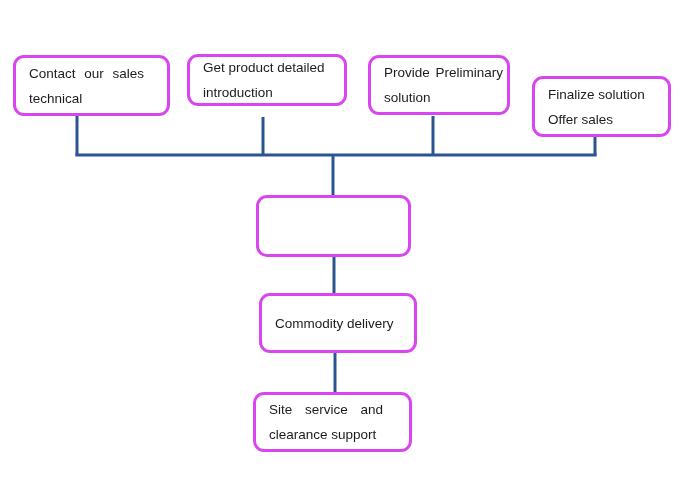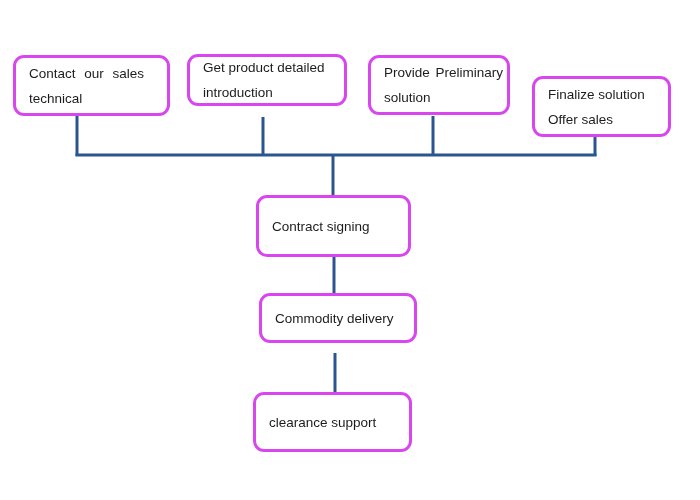--- a/index.html
+++ b/index.html
@@ -43,21 +43,21 @@
   .line.spread-med  { word-spacing: 5px; }
   .line.spread-sm   { word-spacing: 2px; }
 
   
   .b1 { left: 13px;  top: 55px; width: 157px; height: 61px; }
   .b2 { left: 187px; top: 54px; width: 160px; height: 52px; }
   .b3 { left: 368px; top: 55px; width: 142px; height: 60px; }
   .b4 { left: 532px; top: 55px; width: 139px; height: 61px; margin-top: 21px; }
   
   .b5 { left: 256px; top: 195px; width: 155px; height: 62px; }
-  .b6 { left: 259px; top: 293px; width: 158px; height: 50px; }
+  .b6 { left: 259px; top: 293px; width: 158px; height: 60px; }
   .b7 { left: 253px; top: 392px; width: 159px; height: 60px; }
 </style>
 </head>
 <body>
 
 <div class="canvas">
 
   <svg class="connectors" viewBox="0 0 700 500" xmlns="http://www.w3.org/2000/svg">
 
     <line x1="77" y1="116" x2="77" y2="156" stroke="#2a5590" stroke-width="3"></line>
@@ -88,24 +88,24 @@
     <div class="line spread-sm">Provide Preliminary</div>
     <div class="line">solution</div>
   </div>
 
   <div class="node b4">
     <div class="line">Finalize solution</div>
     <div class="line">Offer sales</div>
   </div>
 
   <div class="node b5">
-    <div class="line">Contract signing</div>
   </div>
 
   <div class="node b6">
     <div class="line">Commodity delivery</div>
   </div>
 
   <div class="node b7">
+    <div class="line spread-wide">Site service and</div>
     <div class="line">clearance support</div>
   </div>
 
 </div>
 
 </body></html>

